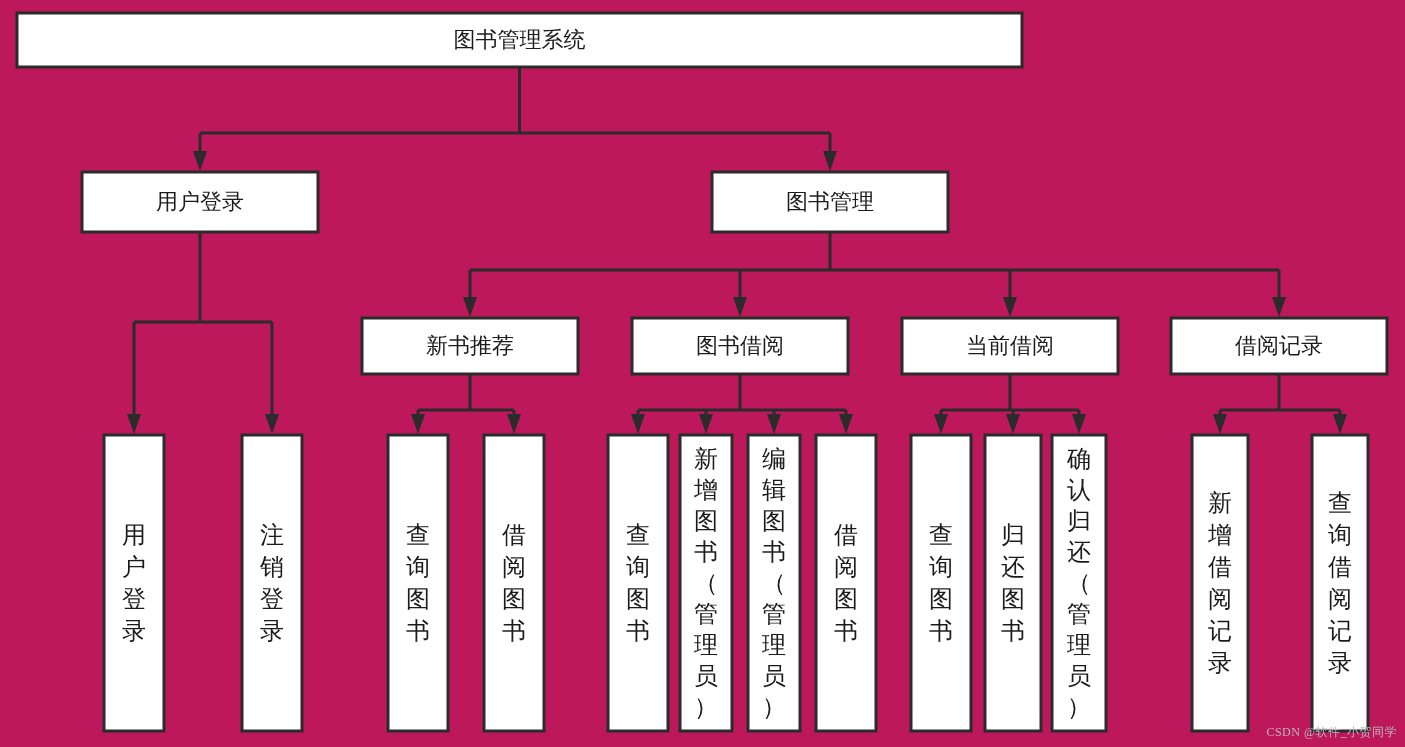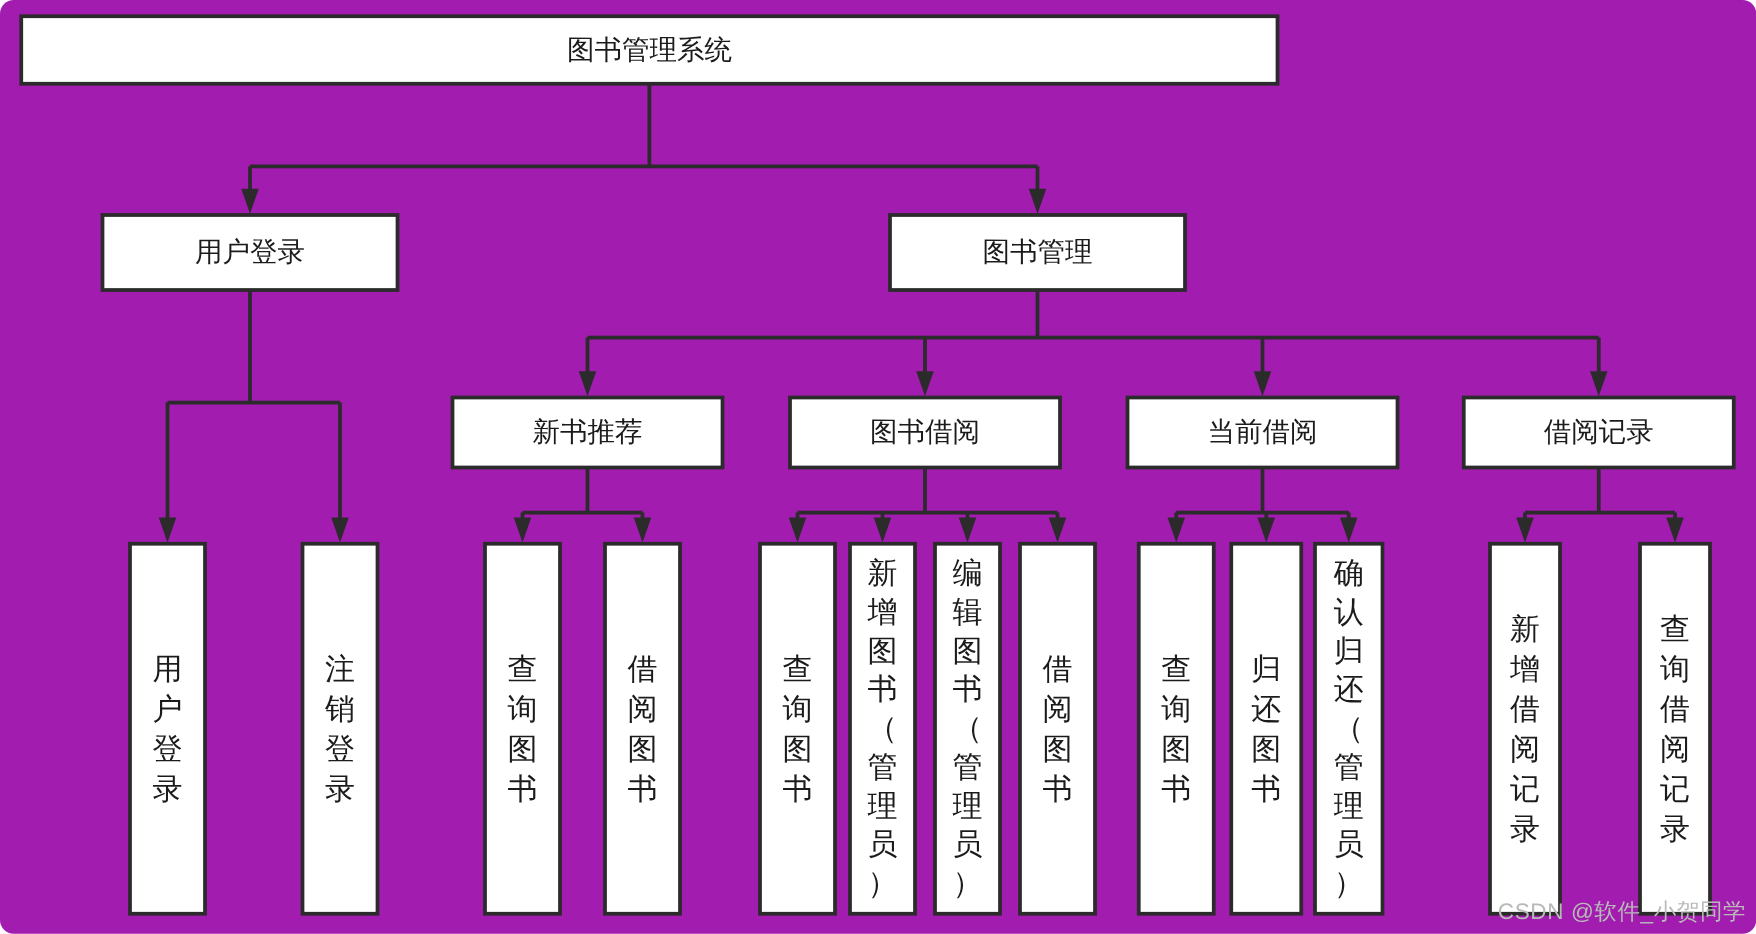--- a/index.html
+++ b/index.html
@@ -10,22 +10,21 @@
   body {
     width: 1405px;
     height: 747px;
     font-family: "Liberation Sans", "DejaVu Sans", sans-serif;
     overflow: hidden;
   }
   #diagram-root {
     position: relative;
     width: 1405px;
     height: 747px;
-    background: #a21caf;
-    border-radius: 11px;
+    background: #be185d;
   }
   svg.canvas {
     position: absolute;
     left: 0;
     top: 0;
     width: 1405px;
     height: 747px;
   }
   .node-box {
     fill: #ffffff;
@@ -52,22 +51,22 @@
     stroke-linecap: butt;
   }
   .arrow-head {
     fill: #2b2b2b;
     stroke: none;
   }
   .watermark {
     position: absolute;
     right: 8px;
     bottom: 6px;
-    font-family: Liberation Sans, sans-serif;
-    font-size: 18px;
+    font-family: Liberation Serif, serif;
+    font-size: 12px;
     color: #b9b9b9;
     letter-spacing: 0.5px;
     white-space: nowrap;
     user-select: none;
   }
 </style>
 </head>
 <body>
 
 <div id="diagram-root">

